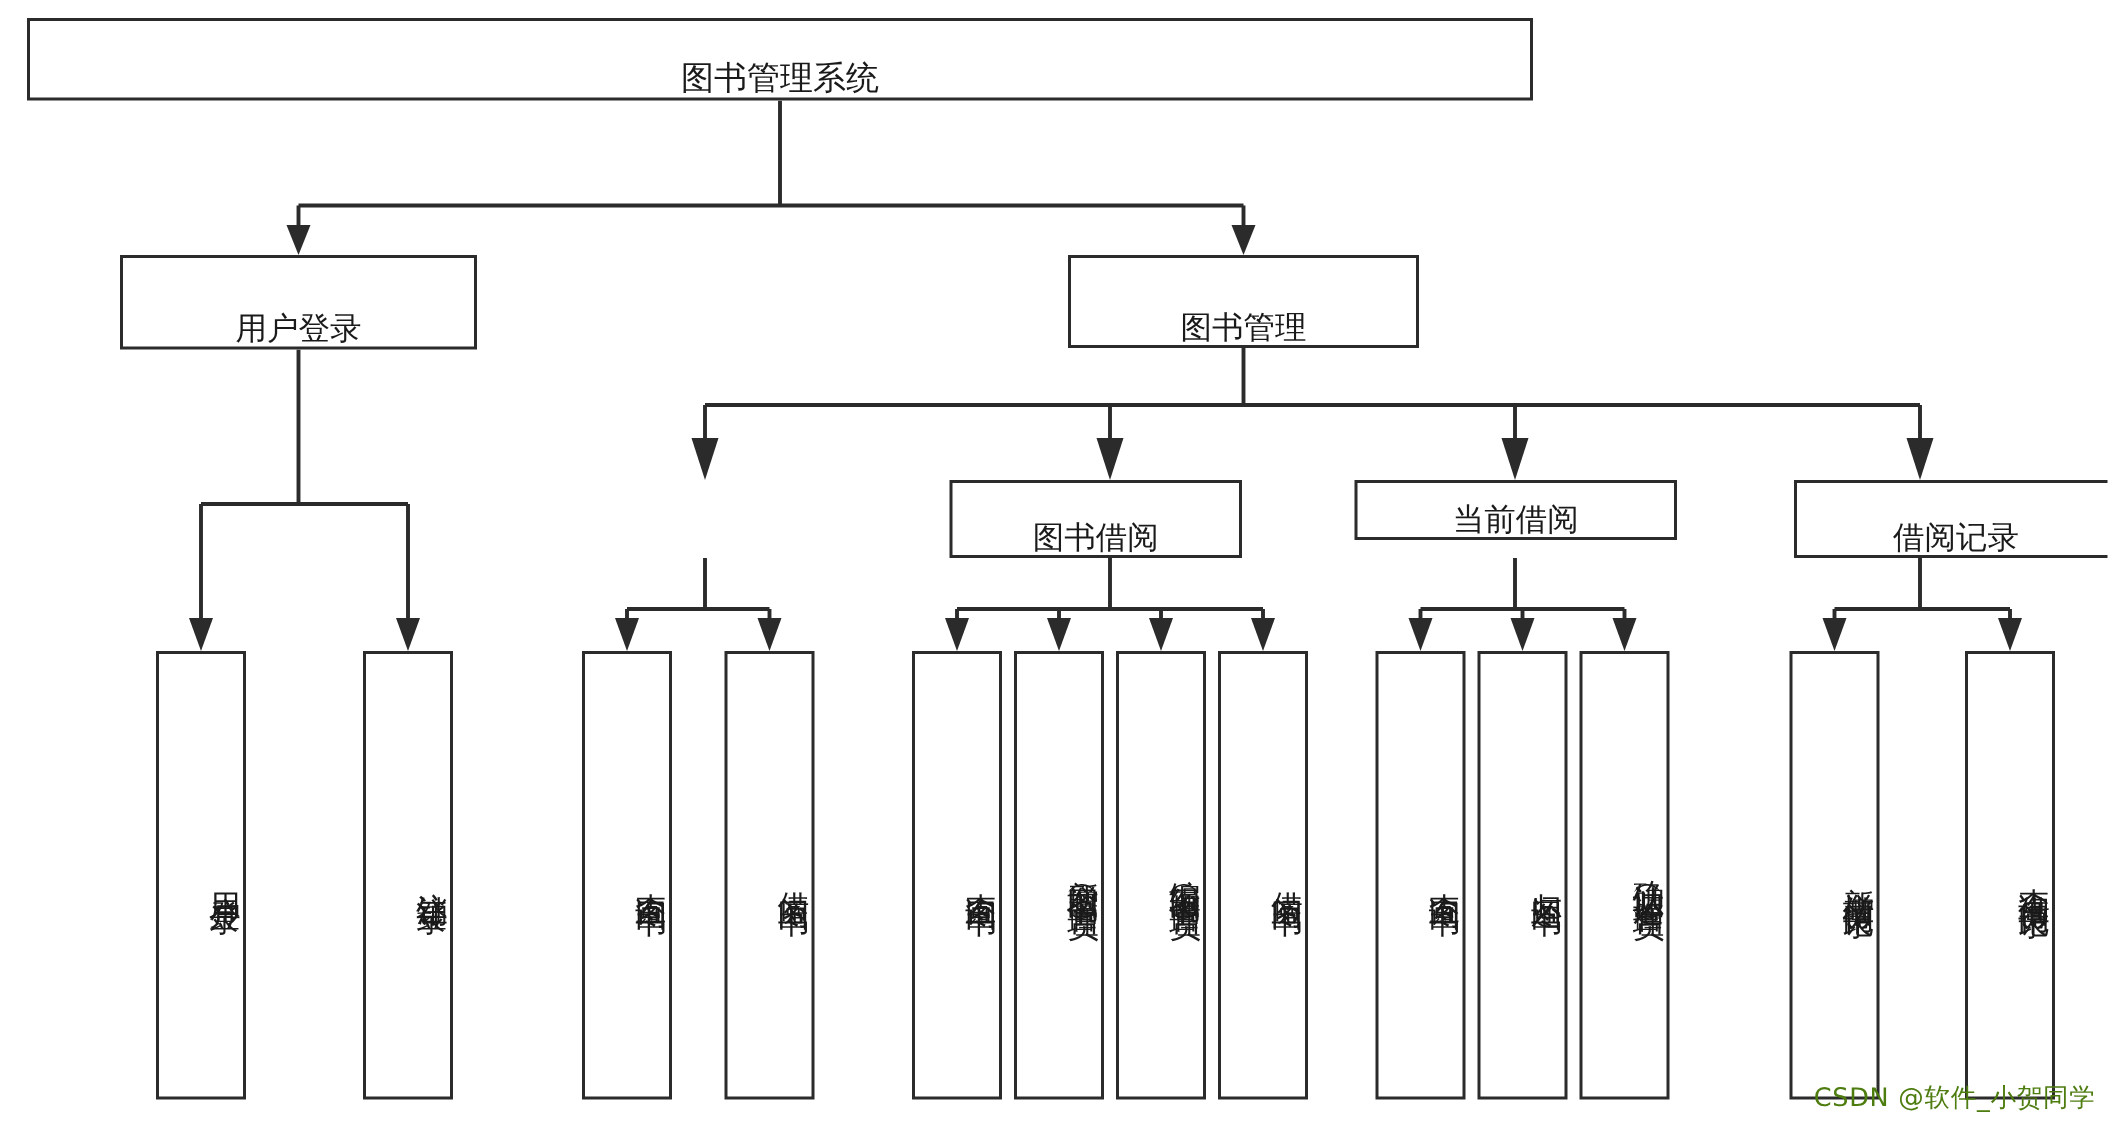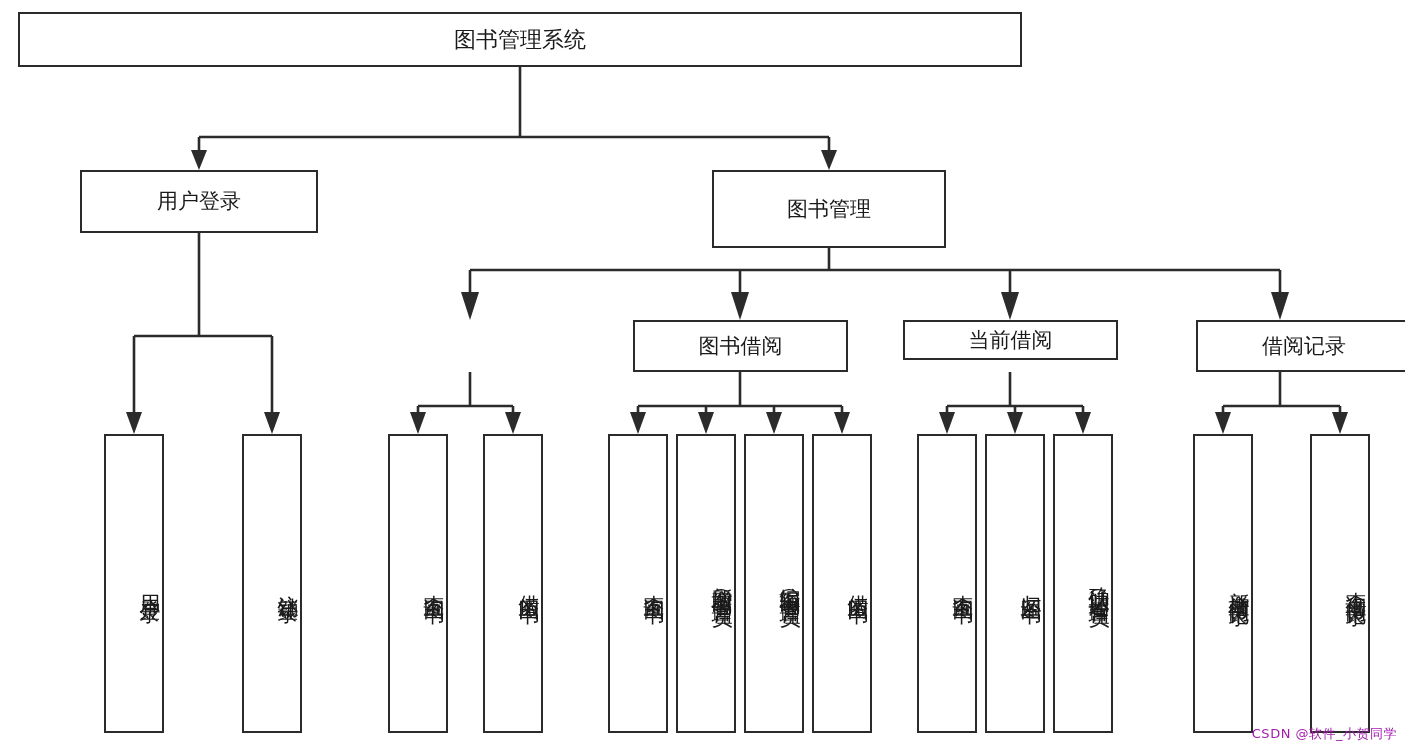--- a/index.html
+++ b/index.html
@@ -12,21 +12,21 @@
   }
   #diagram{position:absolute;left:0;top:0;width:1405px;height:747px;}
 
   .node{
     position:absolute;
     box-sizing:border-box;
     border:2.5px solid #2b2b2b;
     background:#ffffff;
     color:#1a1a1a;
     display:flex;
-    align-items:center;
+    align-items:flex-end;
     justify-content:center;
     text-align:center;
     line-height:1.15;
   }
   .node.h{ font-size:21px; }
   .node.root{ font-size:22px; }
   .node.v{
     writing-mode:vertical-rl;
     text-orientation:upright;
     font-size:21px;
@@ -39,22 +39,22 @@
   .node.v .lbl{
     writing-mode:vertical-rl;
     text-orientation:upright;
     letter-spacing:3px;
     white-space:normal;
   }
   .watermark{
     position:absolute;
     right:8px;
     bottom:4px;
-    font-size:13px;
-    color:#a21caf;
+    font-size:17px;
+    color:#4d7c0f;
     letter-spacing:0.5px;
     white-space:nowrap;
     pointer-events:none;
   }
   svg.links{position:absolute;left:0;top:0;width:1405px;height:747px;pointer-events:none;}
   svg.links path,svg.links line{stroke:#2b2b2b;stroke-width:2.6px;fill:none;}
 </style>
 </head>
 <body>
 
@@ -122,25 +122,25 @@
     <polygon points="1340,434 1332,412 1348,412" fill="#2b2b2b" stroke="none"></polygon>
   </svg>
 
   <div class="node root" style="left:18px;top:12px;width:1004px;height:55px;">
     <span>图书管理系统</span>
   </div>
 
   <div class="node h" style="left:80px;top:170px;width:238px;height:63px;">
     <span>用户登录</span>
   </div>
-  <div class="node h" style="left:712px;top:170px;width:234px;height:78px;">
+  <div class="node h" style="left:712px;top:170px;width:234px;height:62px;">
     <span>图书管理</span>
   </div>
 
-  <div class="node h" style="left:633px;top:320px;width:215px;height:52px;">
+  <div class="node h" style="left:633px;top:320px;width:195px;height:52px;">
     <span>图书借阅</span>
   </div>
   <div class="node h" style="left:903px;top:320px;width:215px;height:40px;">
     <span>当前借阅</span>
   </div>
   <div class="node h" style="left:1172px;top:320px;width:216px;height:52px;margin-left:24px;">
     <span>借阅记录</span>
   </div>
 
   <div class="node v" style="left:104px;top:434px;width:60px;height:299px;">

